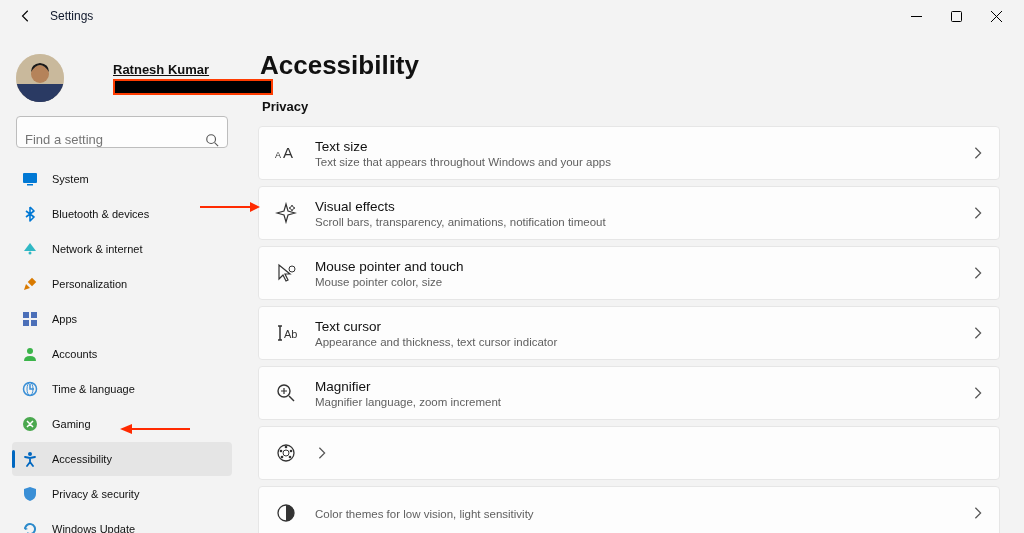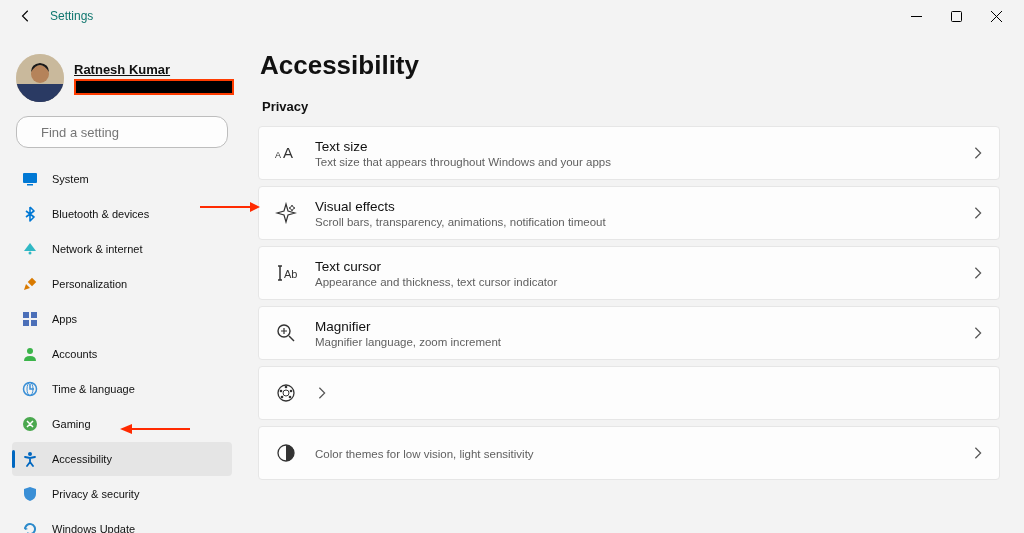--- a/index.html
+++ b/index.html
@@ -1,38 +1,38 @@
 <!DOCTYPE html>
 <html><head>
 <meta charset="utf-8">
 <style>
   * { box-sizing: border-box; margin: 0; padding: 0; font-family: "Segoe UI", Arial, sans-serif; }
   body { background: #f3f3f3; width: 1024px; height: 533px; overflow: hidden; position: relative; }
 
   
   .titlebar { display: flex; align-items: center; height: 32px; padding: 0 8px; }
   .titlebar .back { width: 24px; height: 24px; display:flex; align-items:center; justify-content:center; color:#000; cursor:pointer; margin-left:6px;}
-  .titlebar .title { font-size: 12px; margin-left: 12px; color:#0f766e;}
+  .titlebar .title { font-size: 12px; margin-left: 12px; color:#0f172a;}
   .titlebar .spacer { flex: 1; }
   .winbtn { width: 40px; height: 28px; display:flex; align-items:center; justify-content:center; color:#333; cursor:pointer;}
   .winbtn svg { width:11px; height:11px; }
 
   .content { display:flex; height: calc(100% - 32px); }
 
   
   .sidebar { width: 240px; padding: 10px 8px 10px 12px; }
-  .userblock { display:flex; align-items:center; margin: 12px 0 14px 4px; }
+  .userblock { display:flex; align-items:center; margin: 12px 0 14px 4px; gap: 39px; }
   .avatar { width: 48px; height: 48px; border-radius: 50%; overflow:hidden; margin-right: 10px; flex-shrink:0; background:#dcd0be; position:relative;}
   .avatar svg { width:100%; height:100%; }
   .userinfo { flex:1; }
   .username { font-size: 13px; font-weight: 600; color:#111; text-decoration: underline; }
   .redactbox { width: 160px; height: 16px; background:#000; border:2px solid #ff3c00; margin-top:2px; }
 
   .searchwrap { margin: 0 4px 14px 4px; }
-  .searchbox { display:flex; align-items:center; background:#fdfdfd; border:1px solid #bdbdbd; border-radius:12px; height:32px; padding:0 24px; }
+  .searchbox { display:flex; align-items:flex-end; background:#fdfdfd; border:1px solid #bdbdbd; border-radius:4px; height:32px; padding:0 8px; }
   .searchbox input { flex:1; border:none; outline:none; background:transparent; font-size:13px; color:#333; }
   .searchbox .sicon { width:14px; height:14px; color:#555; }
 
   .navlist { }
   .navitem { display:flex; align-items:center; height:34px; padding:0 8px 0 10px; margin:1px 0; border-radius:4px; cursor:pointer; position:relative; }
   .navitem.active { background:#e5e5e5; }
   .navitem.active::before { content:""; position:absolute; left:0; top:8px; bottom:8px; width:3px; background:#0067c0; border-radius:2px; }
   .navicon { width:16px; height:16px; margin-right:14px; display:flex; align-items:center; justify-content:center; flex-shrink:0;}
   .navlabel { font-size:11px; color:#111; }
 
@@ -243,20 +243,35 @@
         </span>
       <div class="cardtext">
         <div class="cardtitle">Visual effects</div>
         <div class="cardsub">Scroll bars, transparency, animations, notification timeout</div>
       </div>
       <svg class="chev" viewBox="0 0 16 16">
           <path d="M5 2 L11 8 L5 14" stroke="#555" stroke-width="1.4" fill="none"></path>
         </svg>
     </div>
 
+    <div class="card">
+      <span class="cardicon">
+          <svg width="22" height="22" viewBox="0 0 22 22">
+            <path d="M4 3 L4 17 L8 13 L11 19 L13 18 L10 12 L15 12 Z" stroke="#333" stroke-width="1.2" fill="none"></path>
+            <circle cx="17" cy="7" r="3" stroke="#333" stroke-width="1" fill="none"></circle>
+          </svg>
+        </span>
+      <div class="cardtext">
+        <div class="cardtitle">Mouse pointer and touch</div>
+        <div class="cardsub">Mouse pointer color, size</div>
+      </div>
+      <svg class="chev" viewBox="0 0 16 16">
+          <path d="M5 2 L11 8 L5 14" stroke="#555" stroke-width="1.4" fill="none"></path>
+        </svg>
+    </div>
 
     <div class="card">
       <span class="cardicon">
           <svg width="22" height="22" viewBox="0 0 22 22">
             <path d="M5 4 V18 M3 4 H7 M3 18 H7" stroke="#333" stroke-width="1.5"></path>
             <text x="9" y="16" font-size="11" fill="#333">Ab</text>
           </svg>
         </span>
       <div class="cardtext">
         <div class="cardtitle">Text cursor</div>

